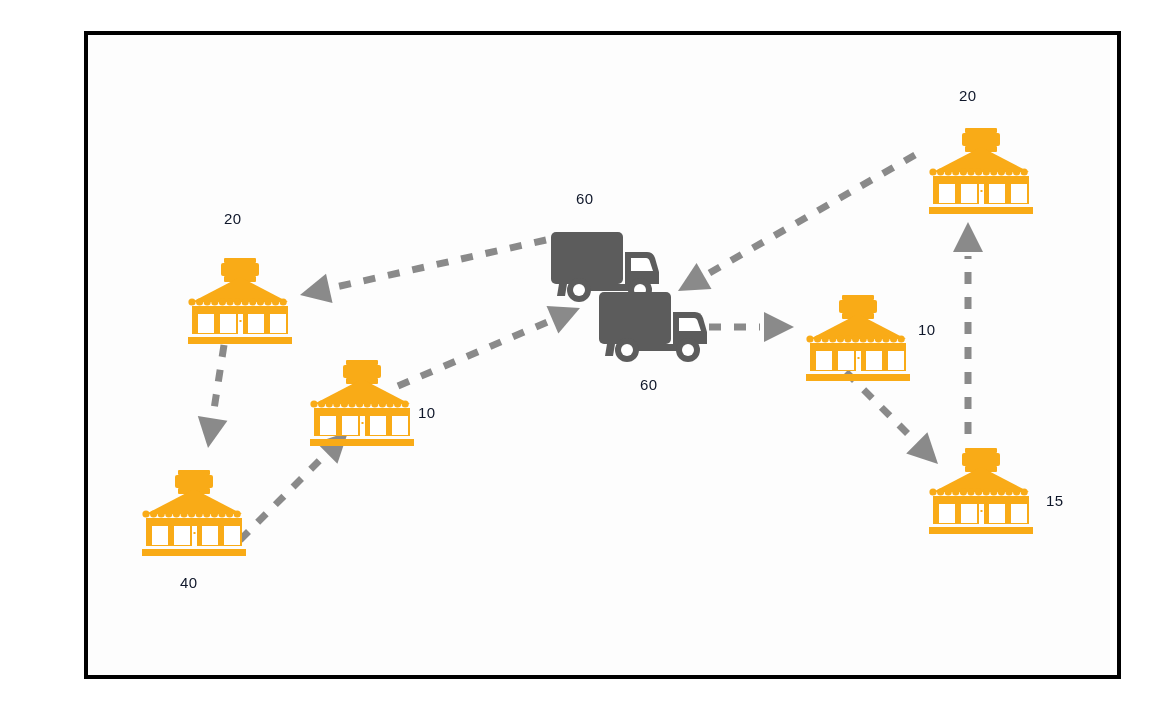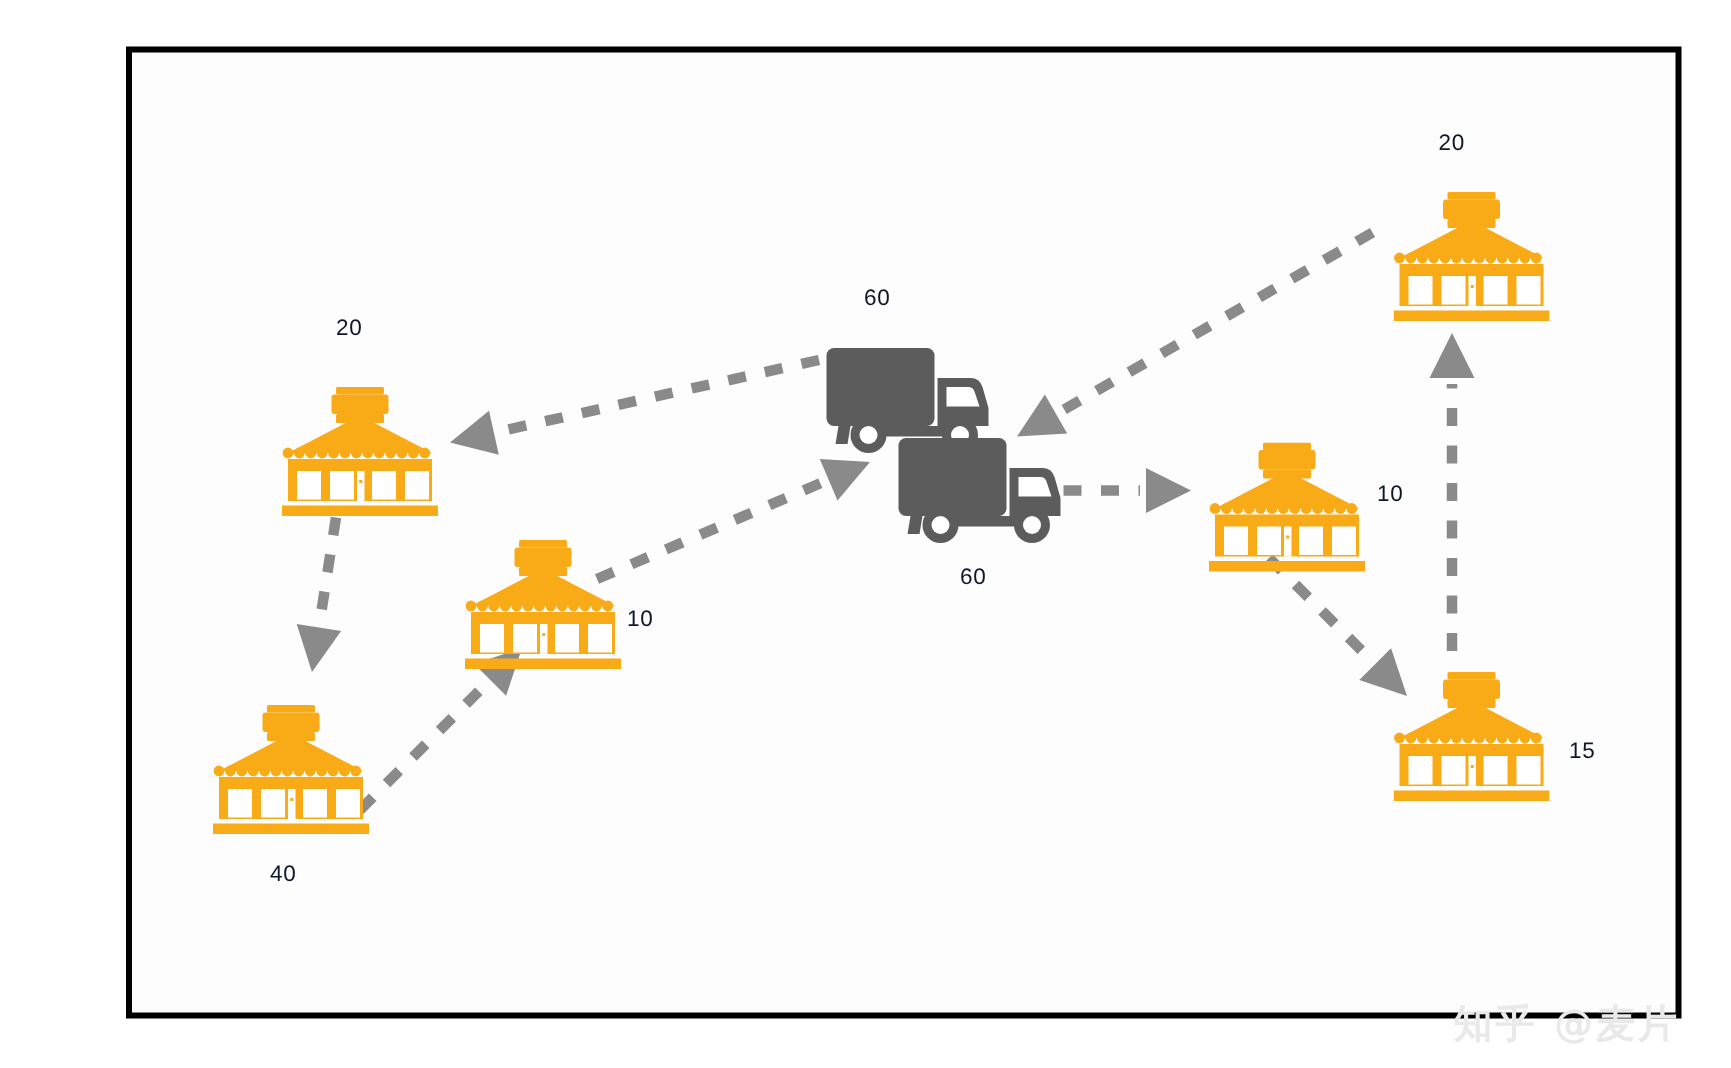--- a/index.html
+++ b/index.html
@@ -293,14 +293,13 @@
       <div class="label" style="left: 224px; top: 210px;">20</div>
       <div class="label" style="left: 180px; top: 574px;">40</div>
       <div class="label" style="left: 418px; top: 404px;">10</div>
       <div class="label" style="left: 576px; top: 190px;">60</div>
       <div class="label" style="left: 640px; top: 376px;">60</div>
       <div class="label" style="left: 918px; top: 321px;">10</div>
       <div class="label" style="left: 959px; top: 87px;">20</div>
       <div class="label" style="left: 1046px; top: 492px;">15</div>
     </div>
 
-  <div class="watermark">知乎 @麦片</div>
 </div>
 
 </body></html>

